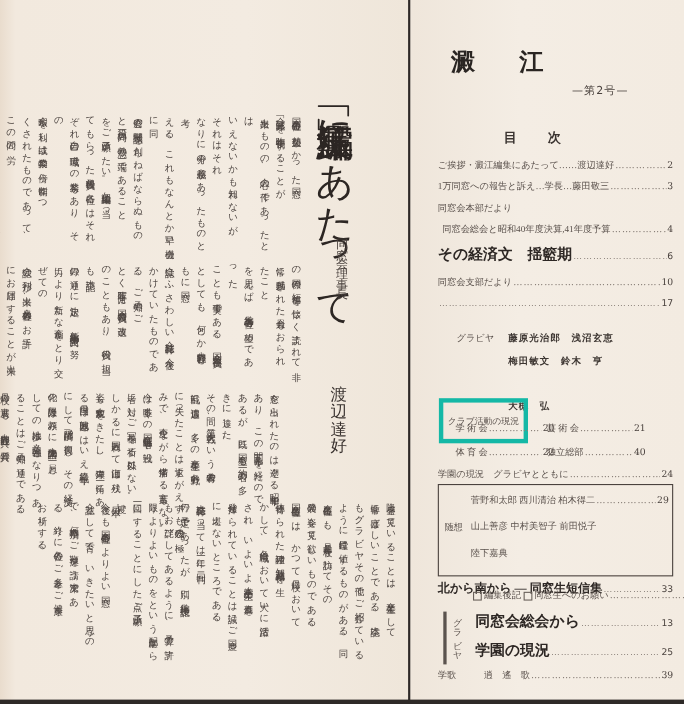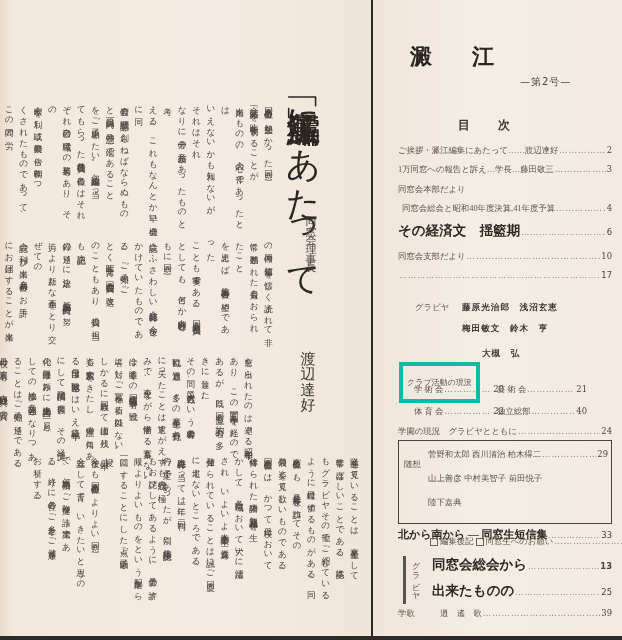--- a/index.html
+++ b/index.html
@@ -151,21 +151,21 @@
     <span class="pg">10</span>
   </div>
   <div class="toc-line big xl" style="top:270px;">
     <span class="dots" style="font-weight:normal;font-size:8px;">……………………………………………………………………</span>
     <span class="pg" style="font-weight:normal;">17</span>
   </div>
 
   <div class="plain" style="left:415px; top:302px;">グラビヤ</div>
   <div class="names" style="left:462px; top:302px;">藤原光治郎　浅沼玄恵</div>
   <div class="names" style="left:462px; top:323px;">梅田敏文　鈴木　亨</div>
-  <div class="names" style="left:462px; top:348px;margin-left:20px;">大槻　弘</div>
+  <div class="names" style="left:462px; top:364px;">大槻　弘</div>
 
   <div class="boxed-label">クラブ活動の現況</div>
 
   <div class="toc-line" style="left:414px; width:90px; top:384px;">
     <span class="lbl">学 術 会</span>
     <span class="dots">……………………………………………………………………</span>
     <span class="pg">20</span>
   </div>
   <div class="toc-line" style="left:497px; width:90px; top:384px;">
     <span class="lbl">芸 術 会</span>
@@ -183,21 +183,21 @@
     <span class="pg">40</span>
   </div>
 
   <div class="toc-line" style="top:426px;">
     <span class="lbl">学園の現況　グラビヤとともに</span>
     <span class="dots">……………………………………………………………………</span>
     <span class="pg">24</span>
   </div>
 
   <div class="essay-box"></div>
-  <div class="plain" style="left:404px; top:459px;">随想</div>
+  <div class="plain" style="left:404px; top:474px;">随想</div>
   <div class="toc-line" style="left:428px; width:180px; top:449px;">
     <span class="lbl">菅野和太郎 西川清治 柏木得二</span>
     <span class="dots">……………………………………………………………………</span>
     <span class="pg">29</span>
   </div>
   <div class="plain" style="left:428px; top:473px;">山上善彦 中村美智子 前田悦子</div>
   <div class="plain" style="left:428px; top:497px;">陸下嘉典</div>
 
   <div class="toc-line big" style="top:527px;">
     <span class="lbl" style="font-size:11px;">北から南から — 同窓生短信集</span>
@@ -209,24 +209,24 @@
     <span class="lbl"><span class="sq"></span><span>編集後記</span>&nbsp;<span class="sq"></span><span>同窓生へのお願い</span></span>
     <span class="dots">……………………………………………………………………</span>
     <span class="pg">38</span>
   </div>
 
   <div class="gravure-tag">グラビヤ</div>
 
   <div class="toc-line big" style="left:432px; width:180px; top:556px;">
     <span class="lbl">同窓会総会から</span>
     <span class="dots" style="font-weight:normal;font-size:8px;">……………………………………………………………………</span>
-    <span class="pg" style="font-weight:bold;">13</span>
+    <span class="pg" style="font-weight:normal;">13</span>
   </div>
   <div class="toc-line big" style="left:432px; width:180px; top:582px;">
-    <span class="lbl">出来たものの</span>
+    <span class="lbl">学園の現況</span>
     <span class="dots" style="font-weight:normal;font-size:8px;">……………………………………………………………………</span>
     <span class="pg" style="font-weight:normal;">25</span>
   </div>
   <div class="toc-line" style="top:608px;">
     <span class="lbl">学歌　　　逍　遙　歌</span>
     <span class="dots">……………………………………………………………………</span>
     <span class="pg">39</span>
   </div>
 
   <div class="bottom-edge"></div>

